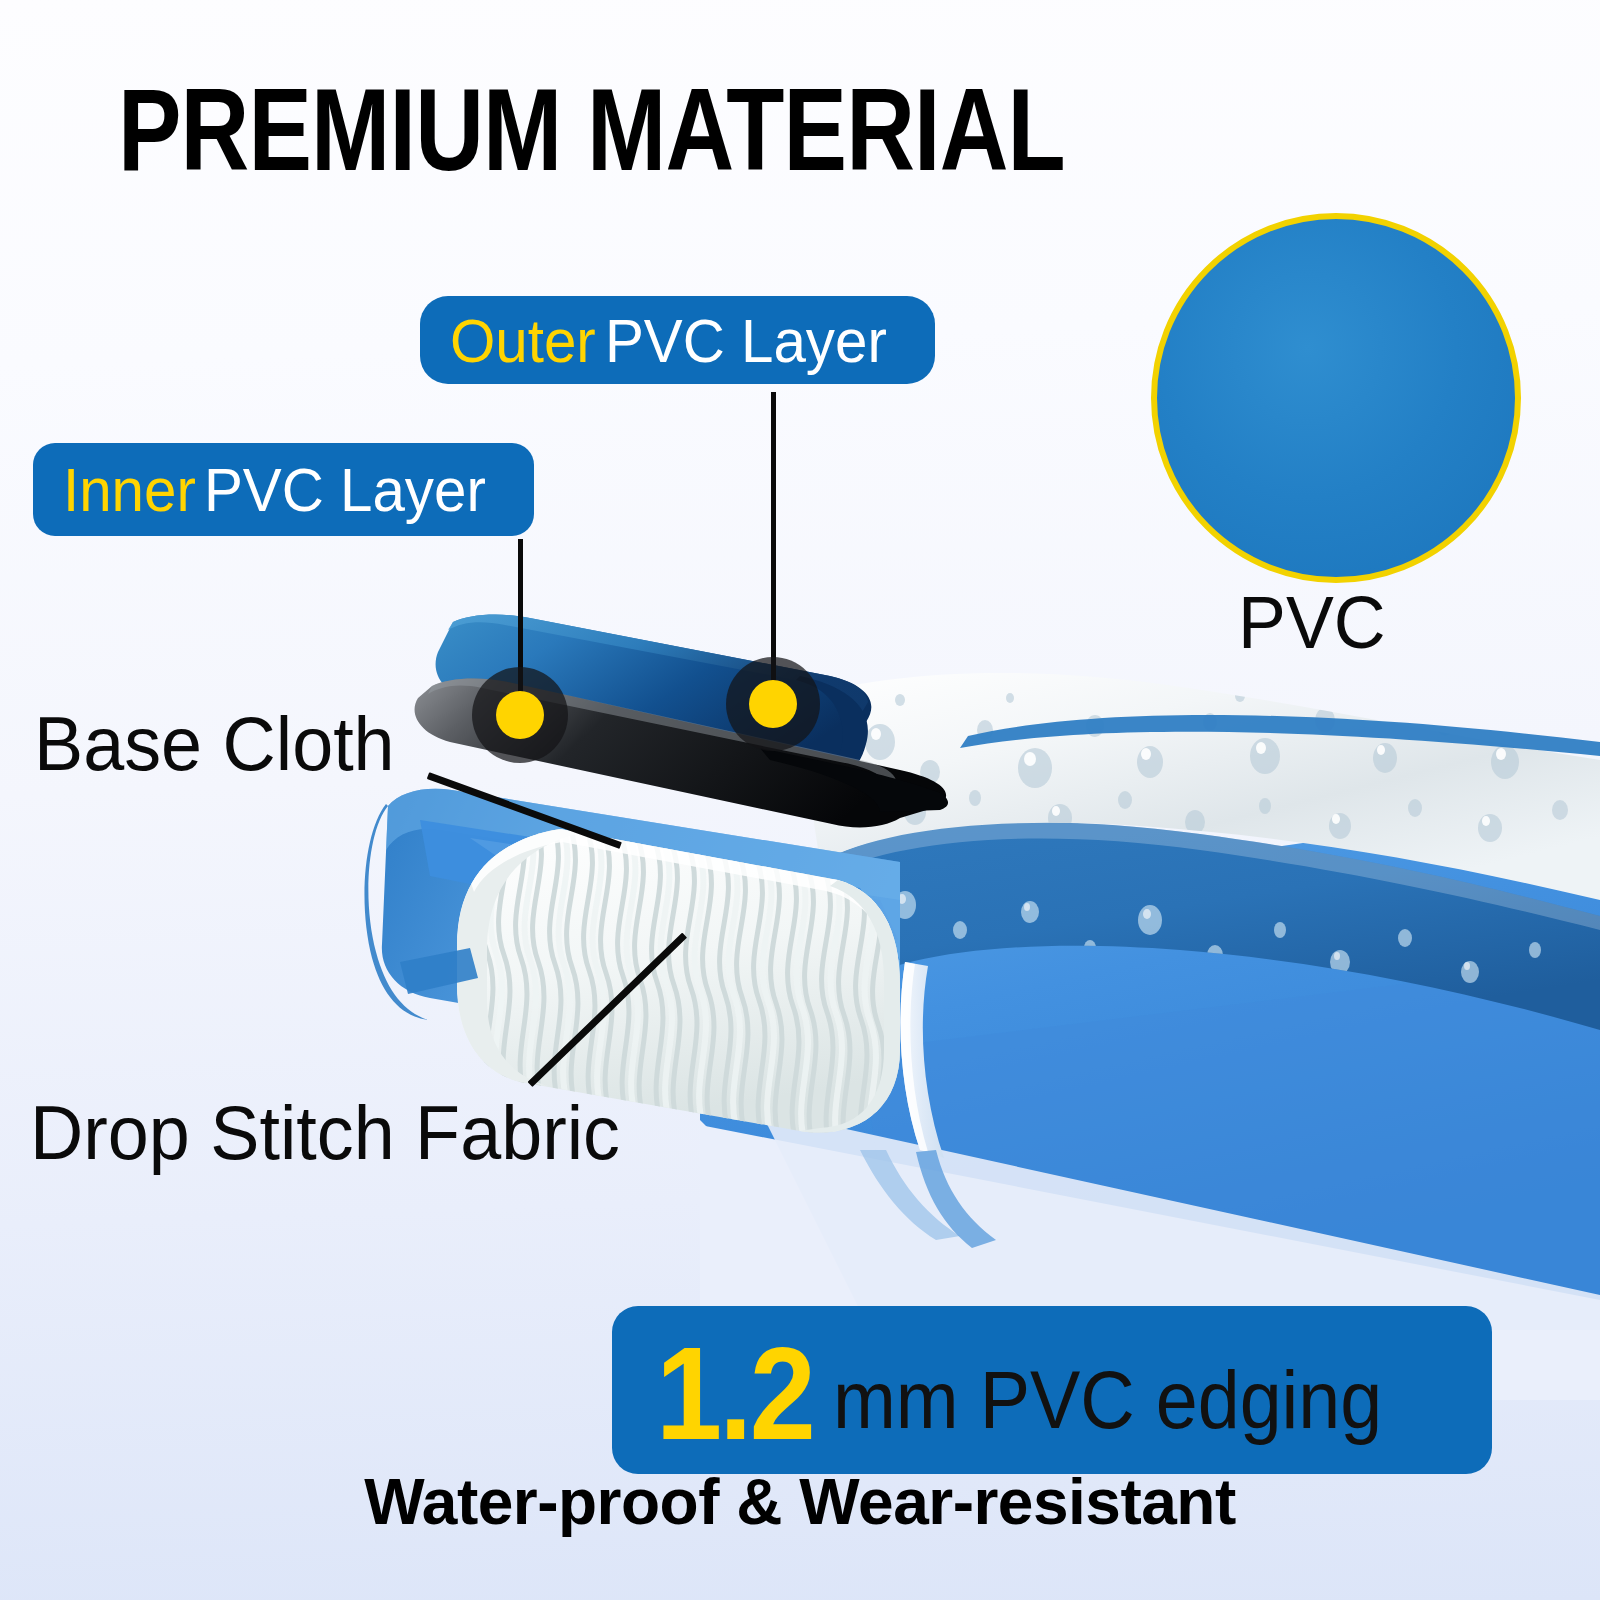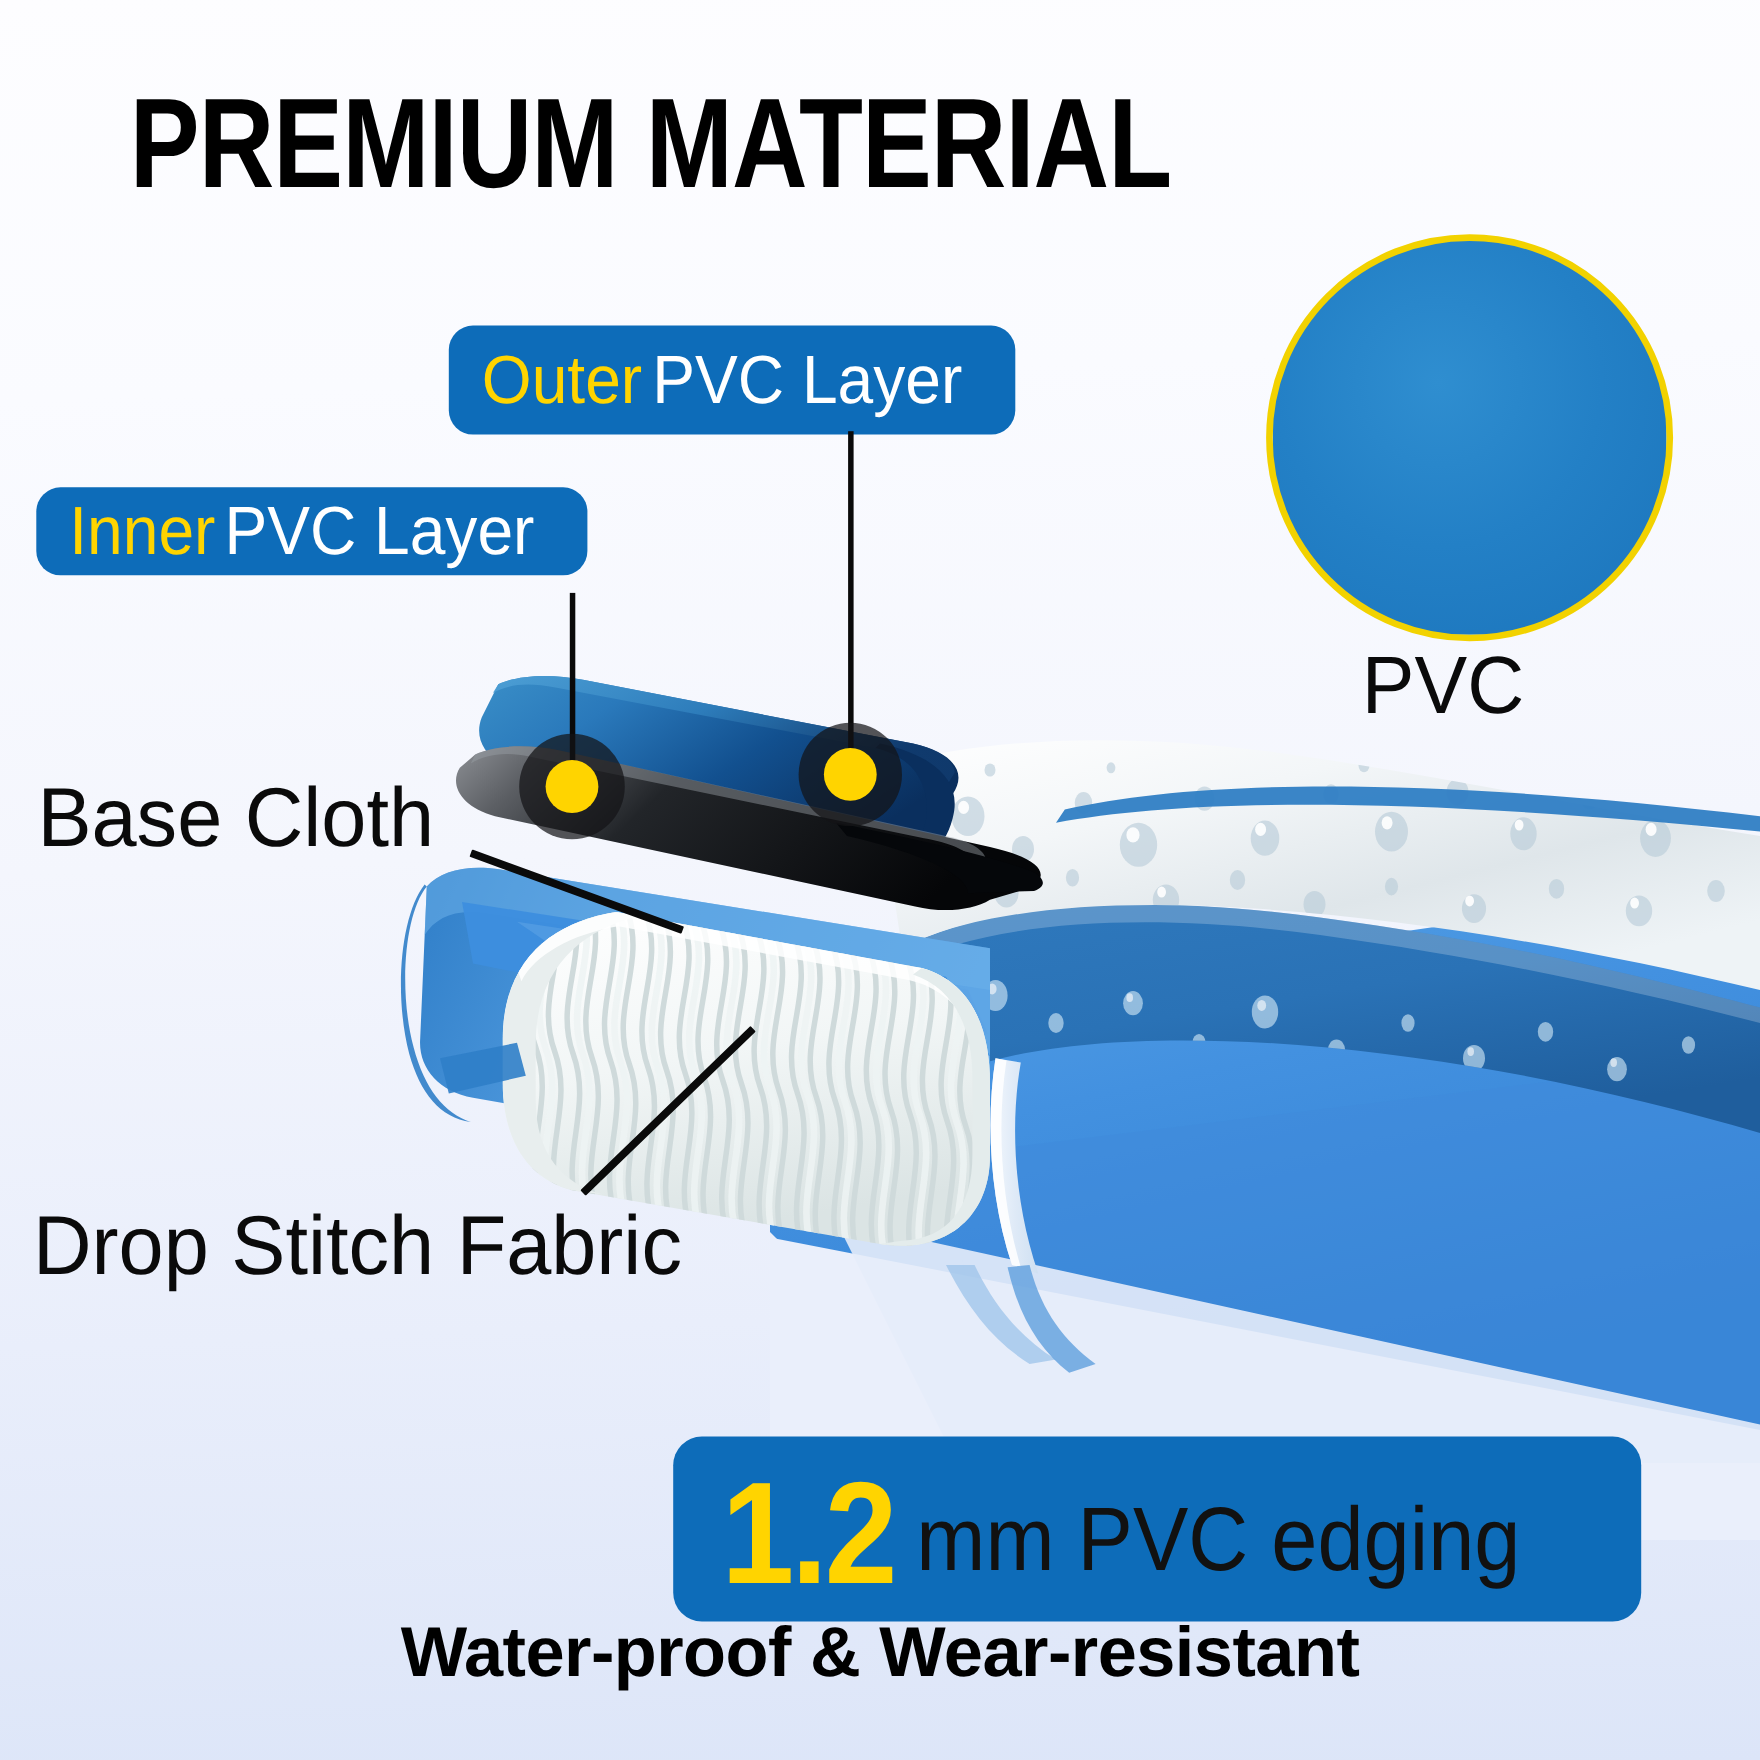--- a/index.html
+++ b/index.html
@@ -36,25 +36,26 @@
     display:flex;align-items:center;
     padding:0 30px;
     white-space:nowrap;
     box-sizing:border-box;
   }
   .badge span{font-weight:400;}
   .badge .hi{color:#ffd400;}
   .badge .lo{color:#ffffff;}
 
   #badge-outer{
-    left:408px;top:296px;height:99px;
+    left:420px;top:296px;height:88px;
     font-size:62px;
+    border-radius:28px;
   }
   #badge-inner{
-    left:33px;top:443px;height:80px;
+    left:33px;top:443px;height:93px;
     font-size:62px;
   }
   #badge-outer .hi, #badge-outer .lo,
   #badge-inner .hi, #badge-inner .lo{
     transform:scaleX(0.94);transform-origin:left center;display:inline-block;
   }
 
   
   #badge-thickness{
     left:612px;top:1306px;width:880px;height:168px;

